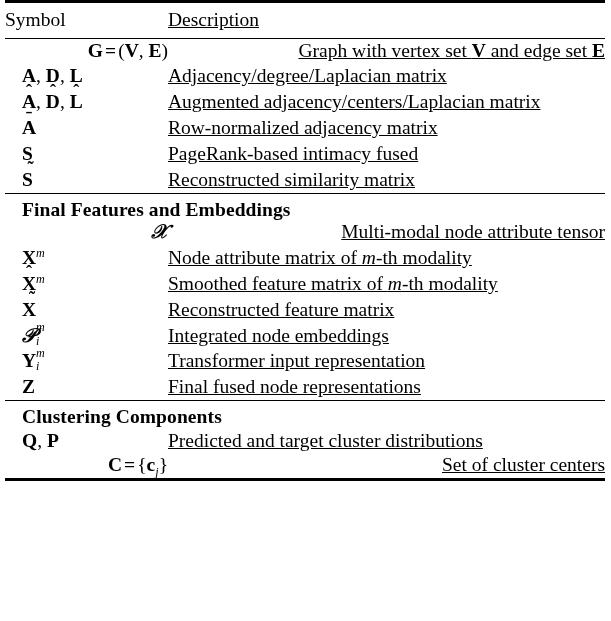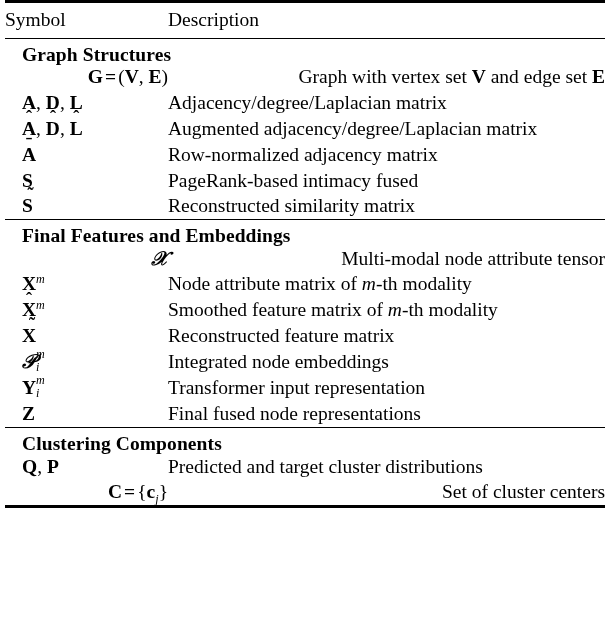--- a/index.html
+++ b/index.html
@@ -57,21 +57,21 @@
 
   
   tr.header-row td {
     font-size: 19.5px;
     line-height: 1;
     padding: 7px 0 8px 0;
     vertical-align: baseline;
     font-weight: normal;
   }
   td.sym-col { padding-left: 17px; }
-  td.desc-col { padding-left: 0px; }
+  td.desc-col { padding-left: 0px; text-decoration: underline; }
 
   
   tr.section-row td {
     font-size: 19.5px;
     font-weight: bold;
     line-height: 1;
     padding: 6px 0 1px 17px;
     vertical-align: baseline;
     letter-spacing: 0.1px;
   }
@@ -191,37 +191,34 @@
 
       <tr class="header-row">
         <td class="sym-col">Symbol</td>
         <td class="desc-col">Description</td>
       </tr>
 
       <tr class="rule-mid">
         <td colspan="2"></td>
       </tr>
 
-      <tr class="section-row">
-        <td colspan="2">Graph Structures</td>
-      </tr>
 
       <tr class="data-row first-in-section">
         <td class="sym-col math"><span class="mb">G</span><span class="op">=</span><span class="paren">(</span><span class="mb">V</span><span class="paren">,</span>&nbsp;<span class="mb">E</span><span class="paren">)</span></td>
         <td class="desc-col"><span>Graph with vertex set </span><span class="mb math">V</span><span> and edge set </span><span class="mb math">E</span></td>
       </tr>
 
       <tr class="data-row">
         <td class="sym-col math"><span class="mb">A</span>,&nbsp;<span class="mb">D</span>,&nbsp;<span class="mb">L</span></td>
         <td class="desc-col">Adjacency/degree/Laplacian matrix</td>
       </tr>
 
       <tr class="data-row">
         <td class="sym-col math"><span class="acc hat"><span class="base mb">A</span><span class="mark">̂</span></span>,&nbsp;<span class="acc hat"><span class="base mb">D</span><span class="mark">̂</span></span>,&nbsp;<span class="acc hat"><span class="base mb">L</span><span class="mark">̂</span></span></td>
-        <td class="desc-col">Augmented adjacency/degree/Laplacian matrix</td>
+        <td class="desc-col">Augmented adjacency/centers/Laplacian matrix</td>
       </tr>
 
       <tr class="data-row">
         <td class="sym-col math"><span class="acc bar"><span class="base mb">A</span><span class="mark">̄</span></span></td>
         <td class="desc-col">Row-normalized adjacency matrix</td>
       </tr>
 
       <tr class="data-row">
         <td class="sym-col math"><span class="mb">S</span></td>
         <td class="desc-col">PageRank-based intimacy fused</td>

